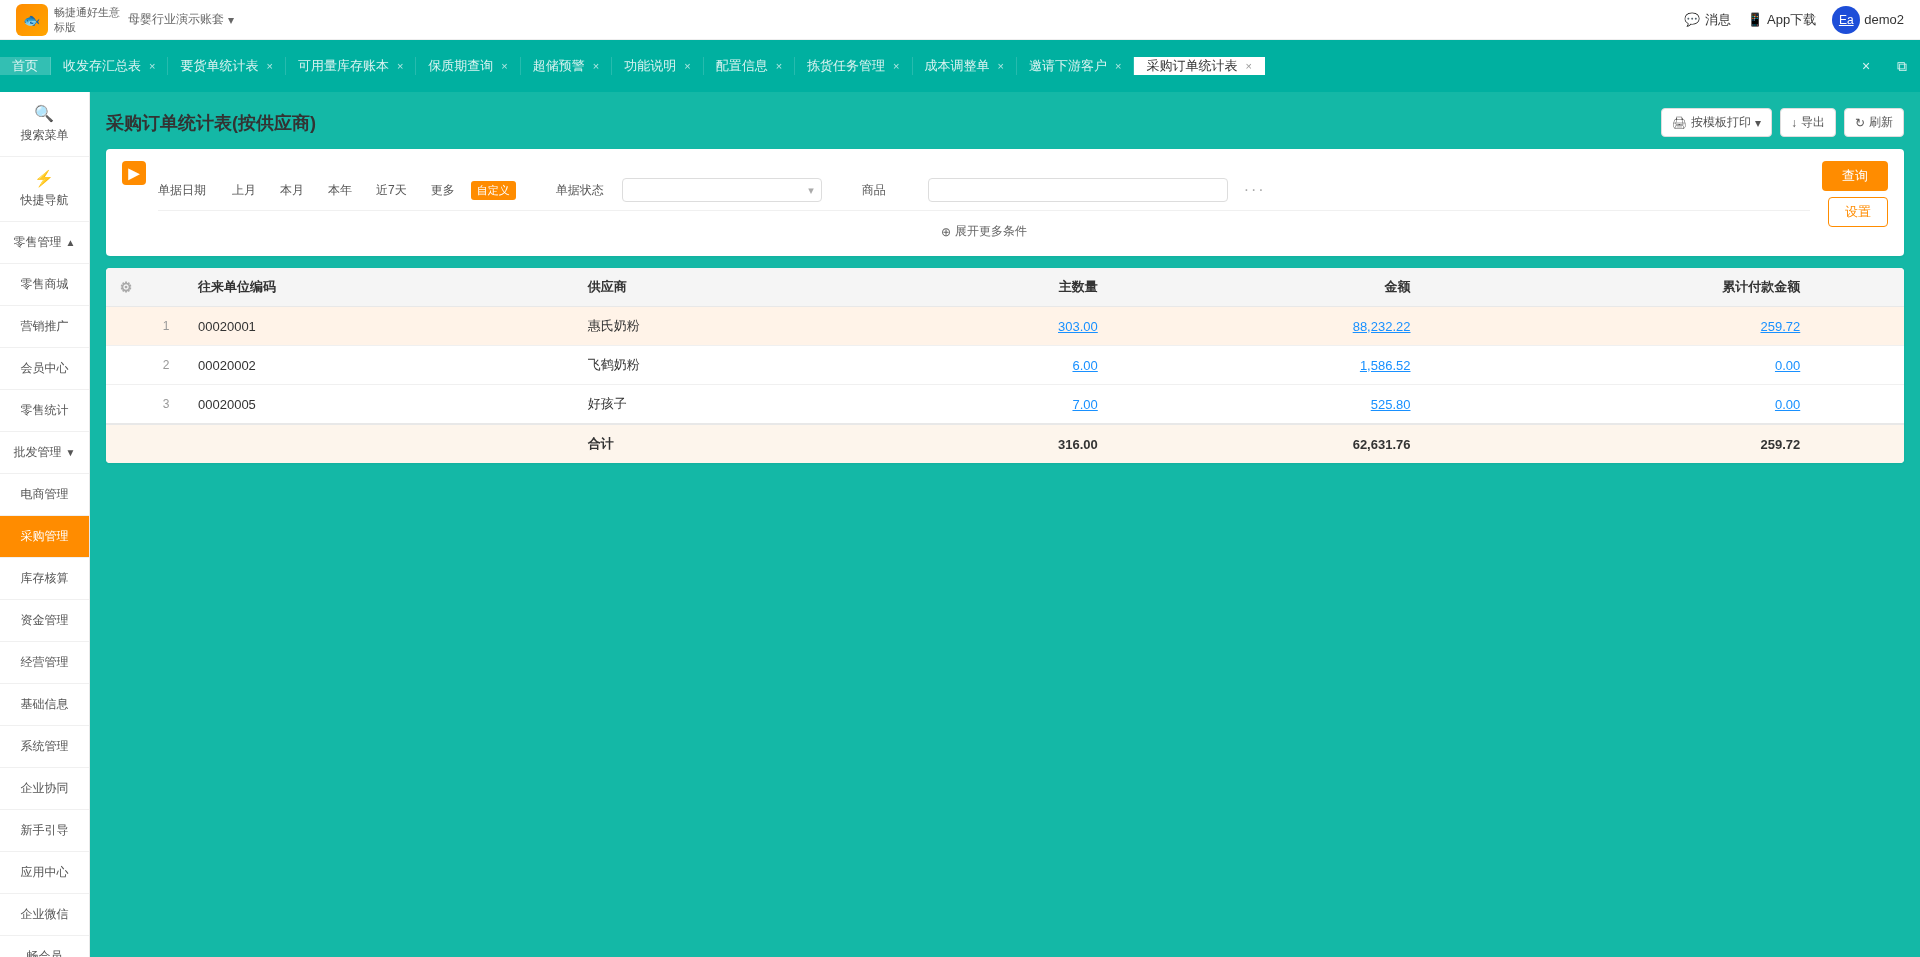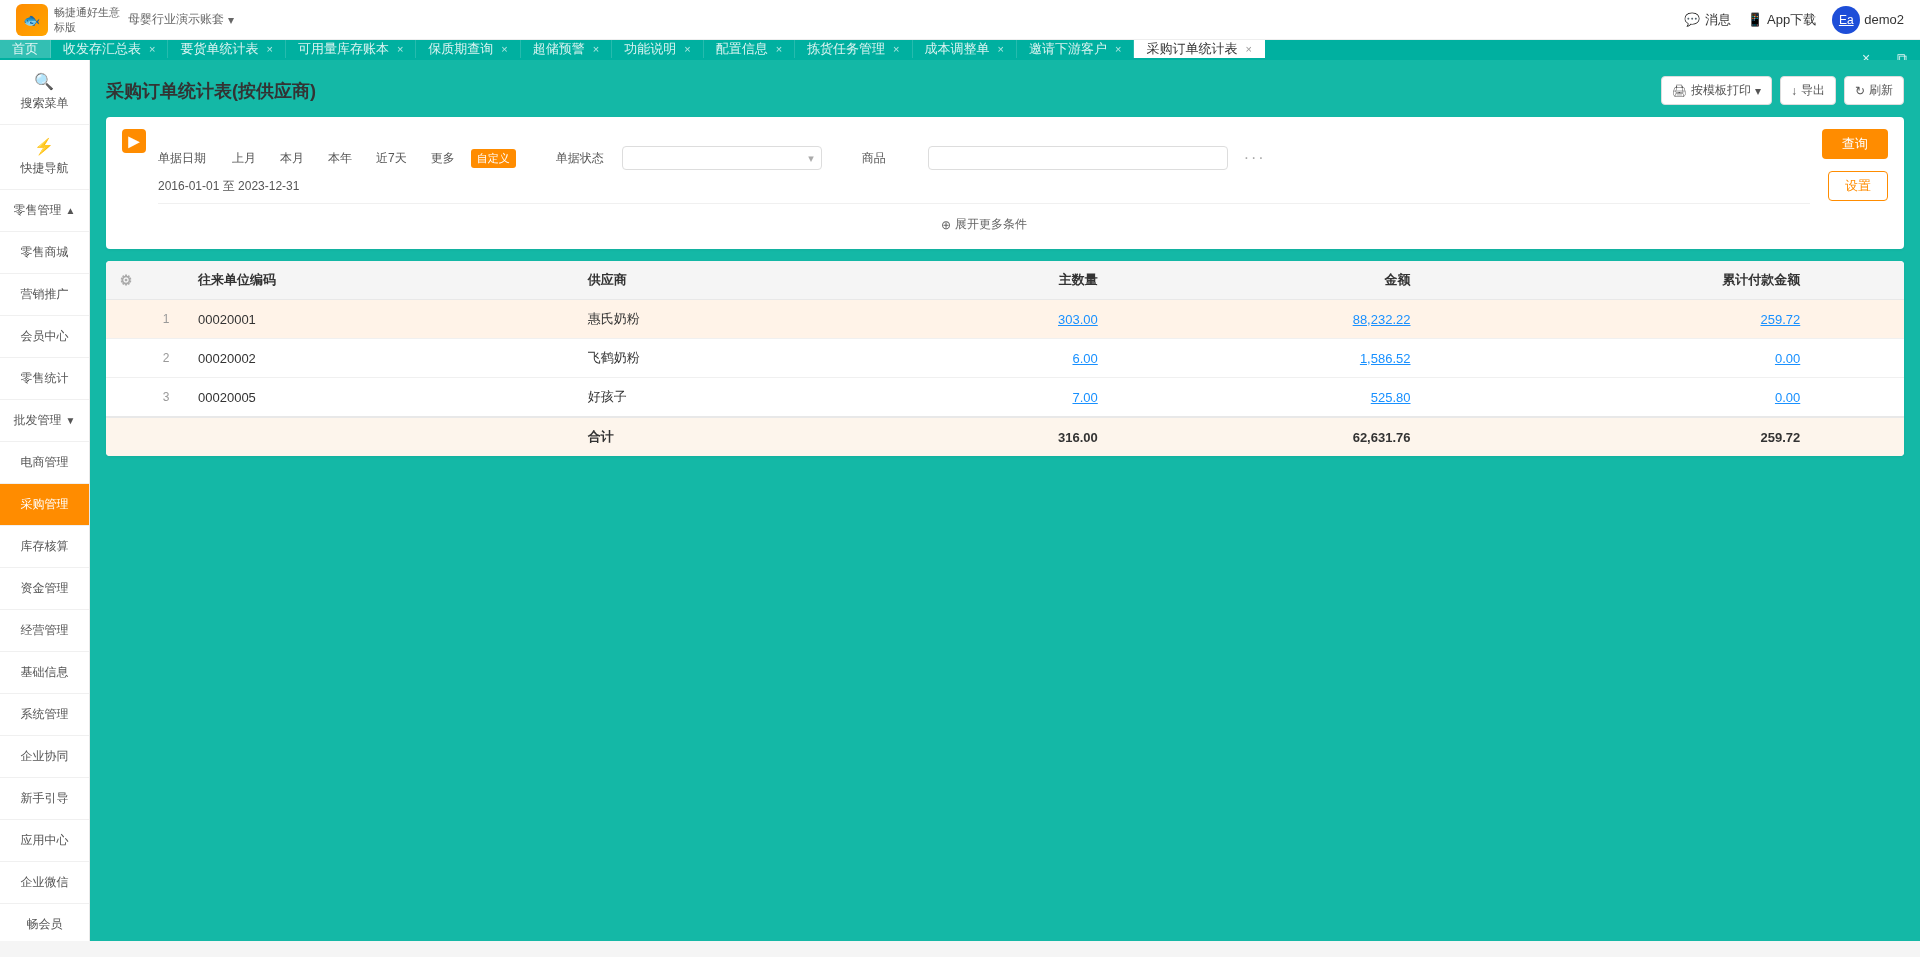--- a/index.html
+++ b/index.html
@@ -10,21 +10,21 @@
     .top-bar-left { display: flex; align-items: center; gap: 8px; }
     .logo-area { display: flex; align-items: center; gap: 6px; }
     .logo-icon { width: 32px; height: 32px; background: linear-gradient(135deg, #ff8c00, #ffa500); border-radius: 6px; display: flex; align-items: center; justify-content: center; color: white; font-size: 14px; font-weight: bold; }
     .logo-text { font-size: 11px; color: #666; line-height: 1.3; }
     .top-bar-right { display: flex; align-items: center; gap: 16px; }
     .top-right-item { display: flex; align-items: center; gap: 4px; font-size: 13px; color: #333; cursor: pointer; }
     .user-avatar { width: 28px; height: 28px; border-radius: 50%; background: #1d4ed8; display: flex; align-items: center; justify-content: center; color: white; font-size: 12px; text-decoration: underline; }
     .dropdown-selector { display: flex; align-items: center; gap: 4px; font-size: 12px; color: #666; cursor: pointer; }
 
     
-    .nav-tabs { height: 20px; background: #00b0a0; display: flex; align-items: flex-start; overflow: hidden; }
+    .nav-tabs { height: 52px; background: #00b0a0; display: flex; align-items: center; overflow: hidden; }
     .nav-tab { display: flex; align-items: center; gap: 4px; padding: 0 12px; font-size: 13px; color: rgba(255,255,255,0.85); cursor: pointer; white-space: nowrap; border-right: 1px solid rgba(255,255,255,0.15); transition: background 0.15s; }
     .nav-tab.active { background: #fff; color: #333; }
     .nav-tab .close-icon { font-size: 11px; color: rgba(255,255,255,0.7); margin-left: 4px; }
     .nav-tab.active .close-icon { color: #999; }
     .nav-tab-home { background: rgba(255,255,255,0.2); }
     .nav-tab-actions { margin-left: auto; display: flex; align-items: center; }
     .nav-tab-action-btn { width: 36px; height: 36px; display: flex; align-items: center; justify-content: center; color: rgba(255,255,255,0.85); cursor: pointer; font-size: 14px; }
 
     
     .main-layout { display: flex; height: calc(100vh - 76px); }
@@ -55,21 +55,21 @@
     .quick-date-btn { padding: 2px 8px; font-size: 12px; color: #555; cursor: pointer; border-radius: 3px; }
     .custom-badge { background: #ff8c00; color: white; padding: 2px 6px; border-radius: 3px; font-size: 11px; }
     .date-range { font-size: 12px; color: #555; }
     .filter-input { border: 1px solid #ddd; border-radius: 4px; padding: 4px 10px; font-size: 12px; width: 200px; outline: none; }
     .filter-select-wrapper { position: relative; display: inline-flex; align-items: center; }
     .filter-select { border: 1px solid #ddd; border-radius: 4px; padding: 4px 28px 4px 10px; font-size: 12px; min-width: 200px; outline: none; cursor: pointer; background: #fff; appearance: none; }
     .filter-select-arrow { position: absolute; right: 8px; color: #aaa; font-size: 11px; pointer-events: none; }
     .expand-more { display: flex; align-items: center; justify-content: center; gap: 4px; font-size: 12px; color: #666; cursor: pointer; padding: 4px; }
     .search-btn { background: #ff8c00; color: white; border: none; border-radius: 4px; padding: 6px 20px; font-size: 13px; cursor: pointer; font-weight: 500; }
     .settings-btn { border: 1px solid #ff8c00; color: #ff8c00; background: #fff; border-radius: 4px; padding: 5px 16px; font-size: 13px; cursor: pointer; }
-    .filter-actions { display: flex; flex-direction: column; gap: 12px; align-items: flex-end; margin-left: auto; }
+    .filter-actions { display: flex; flex-direction: column; gap: 6px; align-items: flex-end; margin-left: auto; }
     .filter-toggle { padding: 0 6px; background: #ff8c00; color: white; border-radius: 4px; cursor: pointer; font-size: 14px; font-weight: bold; display: flex; align-items: center; justify-content: center; width: 24px; height: 24px; flex-shrink: 0; }
     .filter-main-row { display: flex; align-items: flex-start; gap: 12px; }
     .filter-fields { flex: 1; margin-top: 17px; }
     .filter-field-row { display: flex; align-items: center; gap: 16px; margin-bottom: 8px; }
     .expand-row { display: flex; align-items: center; justify-content: center; border-top: 1px solid #f0f0f0; padding-top: 8px; margin-top: 4px; }
     .ellipsis-btn { border: none; background: none; color: #aaa; cursor: pointer; font-size: 16px; letter-spacing: 2px; }
 
     
     .table-container { background: #fff; border-radius: 4px; overflow: hidden; box-shadow: 0 1px 3px rgba(0,0,0,0.05); }
     table { width: 100%; border-collapse: collapse; }
@@ -283,23 +283,20 @@
             </div>
             <span class="filter-label" style="margin-left:24px;">单据状态</span>
             <div class="filter-select-wrapper">
               <select class="filter-select"></select>
               <span class="filter-select-arrow">▾</span>
             </div>
             <span class="filter-label" style="margin-left:24px;">商品</span>
             <input type="text" class="filter-input" style="flex: 1 1 0%; max-width: 300px;">
             <button class="ellipsis-btn">···</button>
           </div>
-          <div class="filter-field-row">
-            <span class="date-range">2016-01-01 至 2023-12-31</span>
-          </div>
           <div class="expand-row">
             <div class="expand-more">
               <span>⊕</span>
               <span>展开更多条件</span>
             </div>
           </div>
         </div>
         <div class="filter-actions">
           <button class="search-btn">查询</button>
           <button class="settings-btn">设置</button>

